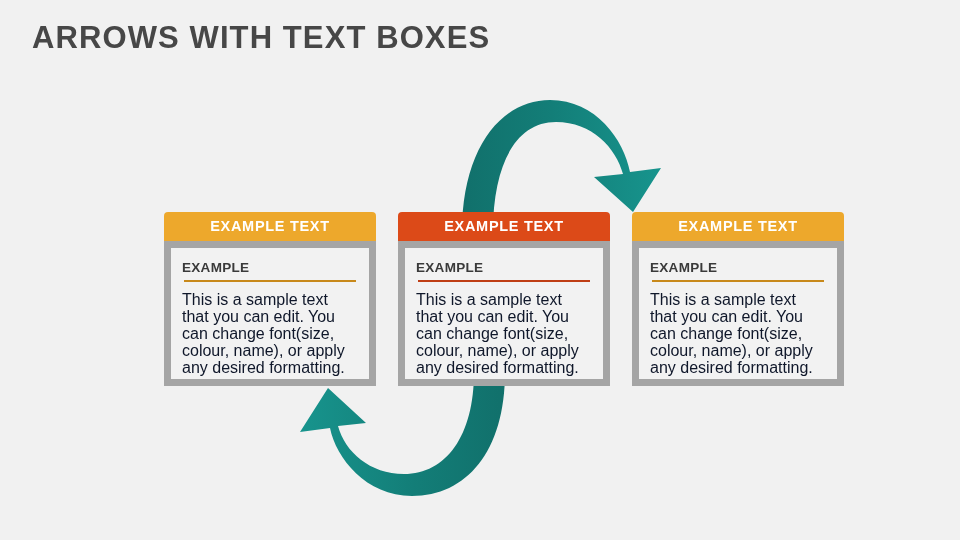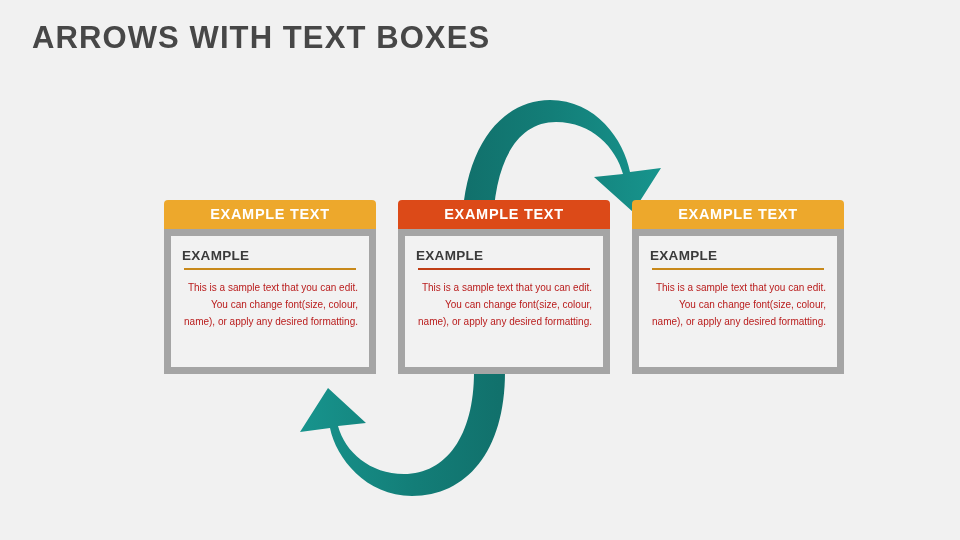--- a/index.html
+++ b/index.html
@@ -36,21 +36,21 @@
     left: 0;
     top: 0;
     width: 960px;
     height: 540px;
   }
 
   
   .card {
     position: absolute;
     width: 212px;
-    top: 200px;
+    top: 212px;
     padding-left: 25px;
   }
   #card-0 { left: 139px; }
   #card-1 { left: 373px; }
   #card-2 { left: 607px; }
 
   .card-header {
     height: 29px;
     line-height: 29px;
     text-align: center;
@@ -78,24 +78,24 @@
     font-weight: bold;
     color: #3a3a3a;
     letter-spacing: 0.3px;
     padding-bottom: 5px;
   }
   .card-rule {
     height: 1.6px;
     margin: 0 2px 9px 2px;
   }
   .card-text {
-    text-align: right;
-    font-size: 10px;
+    text-align: left;
+    font-size: 16px;
     line-height: 17.2px;
-    color: #b91c1c;
+    color: #0f172a;
   }
 </style>
 </head>
 <body>
 
 <div id="slide">
 
   <div id="page-title">ARROWS WITH TEXT BOXES</div>
 
   <svg id="arrows-layer" viewBox="0 0 960 540">

